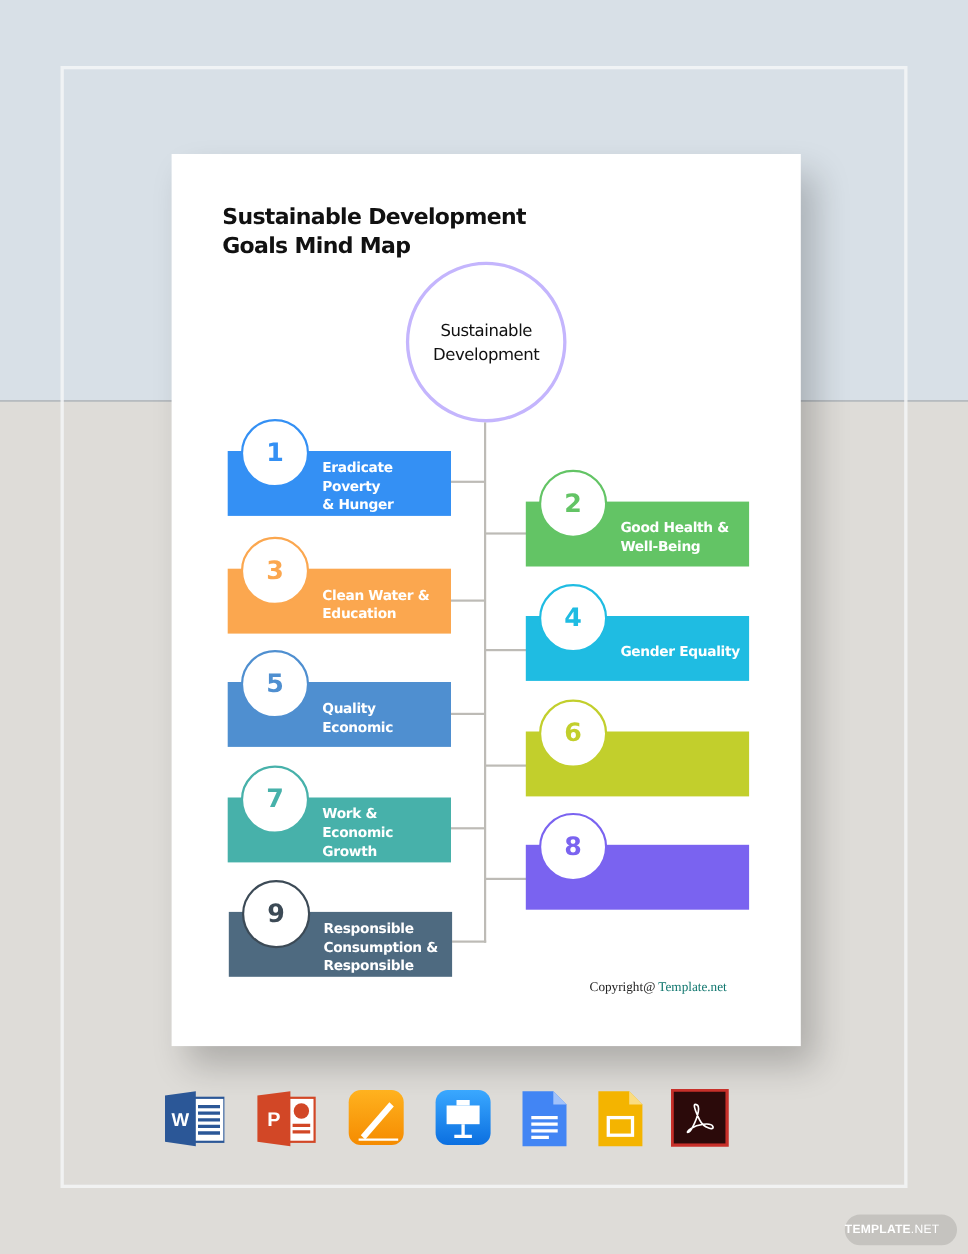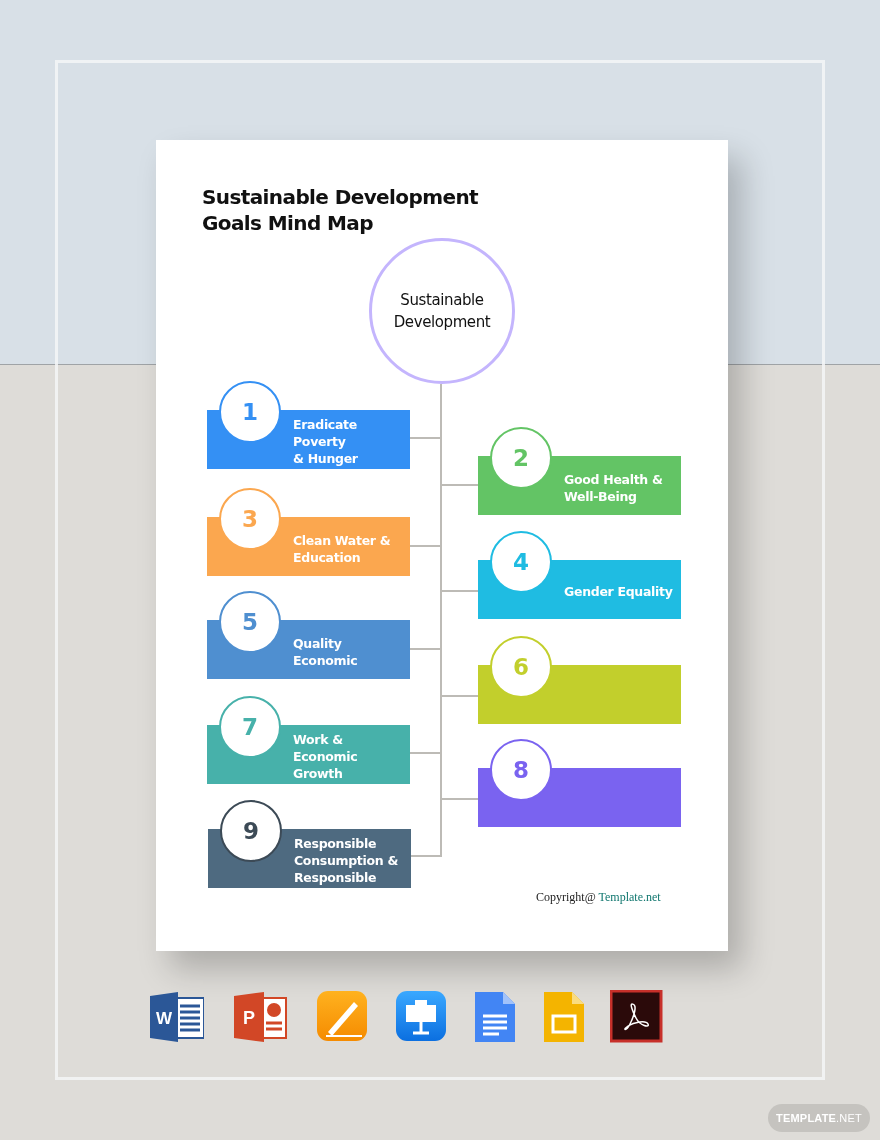--- a/index.html
+++ b/index.html
@@ -13,21 +13,21 @@
   .trunk { position: absolute; left: 284px; top: 244px; width: 2px; height: 473px; background: #bdbbb6; }
   .branch { position: absolute; height: 2px; background: #bdbbb6; }
   .goal { position: absolute; width: 203px; height: 59px; }
   .goal-bar { position: absolute; left: 0; top: 0; width: 100%; height: 100%; }
   .goal-label { position: absolute; left: 86px; right: 6px; top: 0; bottom: 0; display: flex; align-items: center; color: #fff; font-weight: bold; font-size: 12.5px; line-height: 17px; font-family: "DejaVu Sans", sans-serif; letter-spacing: -0.3px; padding-top: 4px; }
   .goal-num { position: absolute; left: 12px; top: -29px; width: 62px; height: 62px; border-radius: 50%; background: #fff; border: 2px solid; display: flex; align-items: center; justify-content: center; font-size: 23px; font-weight: bold; font-family: "DejaVu Sans", sans-serif; }
   .copyright { position: absolute; left: 380px; top: 750px; font-family: "Liberation Serif", serif; font-size: 12px; color: #222; }
   .copyright .brand { color: #0f766e; }
   .icons { position: absolute; left: 148px; top: 990px; width: 520px; height: 56px; }
   .ficon { position: absolute; top: 0; width: 54px; height: 54px; }
-  .watermark { position: absolute; left: 768px; top: 1104px; width: 102px; height: 28px; border-radius: 14px; background: #c5c3bf; color: #fff; font-size: 11px; font-weight: bold; display: flex; align-items: center; justify-content: center; letter-spacing: 0.2px; }
+  .watermark { position: absolute; left: 768px; top: 1104px; width: 102px; height: 28px; border-radius: 14px; background: #c5c3bf; color: #fff; font-size: 11px; font-weight: bold; display: flex; align-items: center; letter-spacing: 0.2px; }
   .watermark .net { font-weight: normal; }
 </style>
 </head>
 <body>
 
 <div class="bg-top"></div>
 <div class="frame"></div>
 
 <div class="paper">
   <div class="title">

